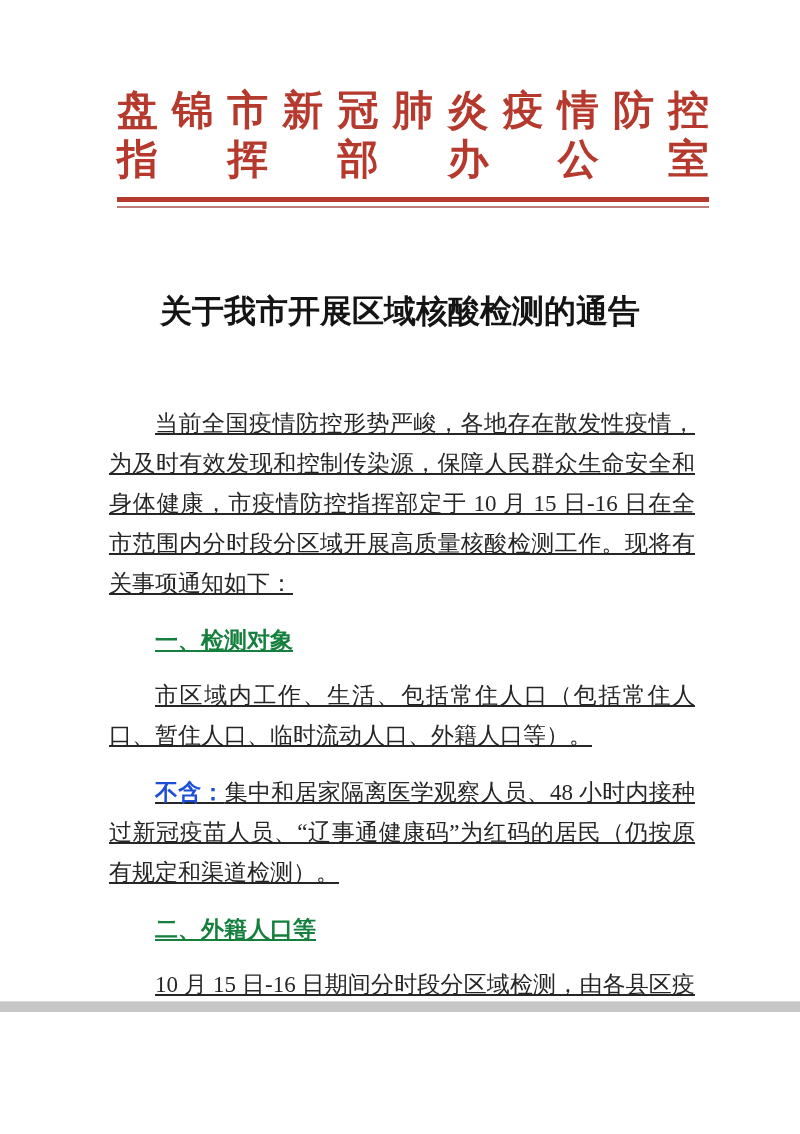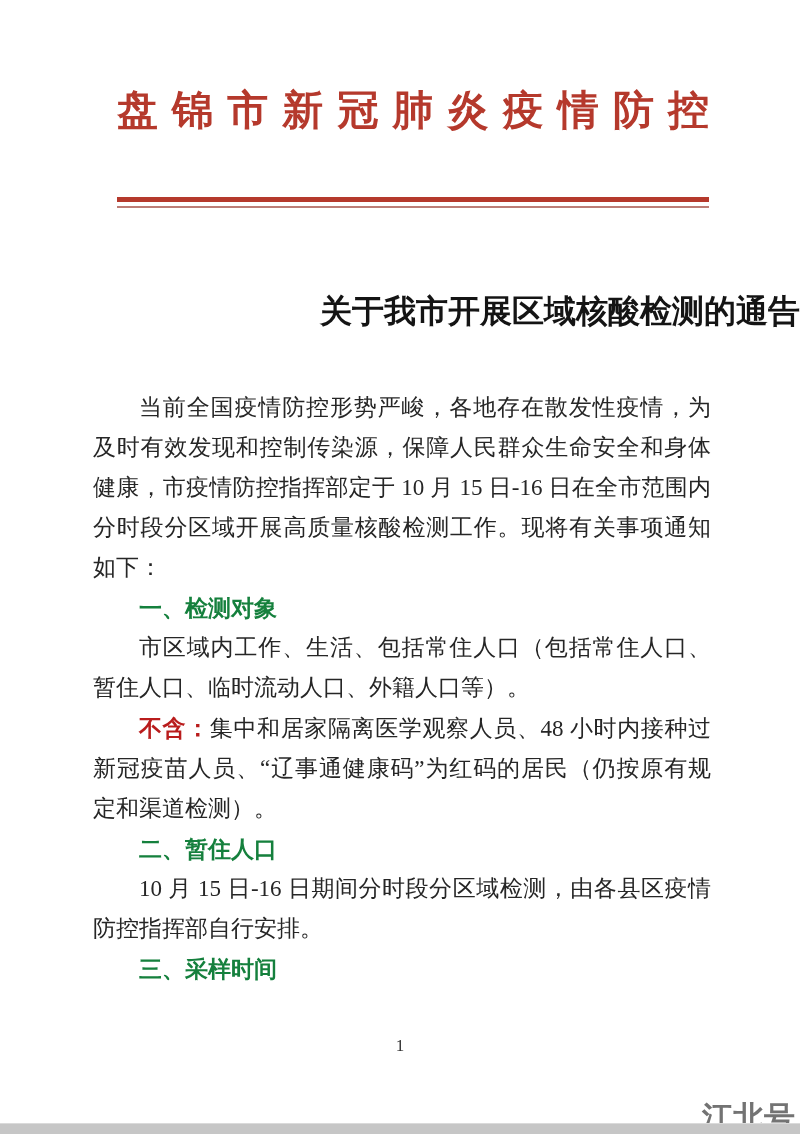--- a/index.html
+++ b/index.html
@@ -3,21 +3,21 @@
 <meta charset="utf-8">
 <style>
   html, body {
     margin: 0;
     padding: 0;
     background: #ffffff;
   }
   .page {
     position: relative;
     width: 800px;
-    height: 1134px;
+    height: 1012px;
     background: #ffffff;
     overflow: hidden;
     font-family: "Liberation Serif", serif;
     color: #262626;
   }
 
   
   .letterhead {
     position: absolute;
     left: 117px;
@@ -44,57 +44,58 @@
     border-top: 5px solid #b5392c;
     border-bottom: 2px solid #bc7d76;
   }
 
   
   .notice-title {
     position: absolute;
     left: 0;
     top: 290px;
     width: 100%;
-    text-align: right;
+    text-align: center;
     font-size: 32px;
     font-weight: bold;
     color: #141414;
     letter-spacing: 0px;
     font-family: "Liberation Serif", serif;
   }
 
   
   .doc-body {
     position: absolute;
     left: 93px;
     top: 388px;
     width: 618px;
     font-size: 23px;
     line-height: 40px;
     text-align: justify;
   }
   .doc-body p {
-    margin: 0;
+    margin: 16px;
     padding: 0;
+    text-decoration: underline;
   }
   .para {
     text-indent: 2em;
     font-family: "Liberation Serif", serif;
     color: #262626;
   }
   .heading {
     text-indent: 2em;
     font-weight: bold;
     font-family: "Liberation Sans", sans-serif;
     color: #15803d;
   }
   .lead-bold {
     font-weight: bold;
     font-family: "Liberation Sans", sans-serif;
-    color: #b91c1c;
+    color: #1d4ed8;
   }
 
   
   .page-number {
     position: absolute;
     left: 0;
     top: 1036px;
     width: 100%;
     text-align: center;
     font-size: 17px;
@@ -120,32 +121,33 @@
     border-top: 1px solid #dadada;
   }
 </style>
 </head>
 <body>
 
 <div class="page">
 
   <div class="letterhead">
     <div class="lh-line">盘锦市新冠肺炎疫情防控</div>
+    <div class="lh-line">指挥部办公室</div>
   </div>
 
   <div class="red-rule"></div>
 
   <div class="notice-title">关于我市开展区域核酸检测的通告</div>
 
   <div class="doc-body">
     <p class="para">当前全国疫情防控形势严峻，各地存在散发性疫情，为及时有效发现和控制传染源，保障人民群众生命安全和身体健康，市疫情防控指挥部定于 10 月 15 日-16 日在全市范围内分时段分区域开展高质量核酸检测工作。现将有关事项通知如下：</p>
     <p class="heading">一、检测对象</p>
     <p class="para">市区域内工作、生活、包括常住人口（包括常住人口、暂住人口、临时流动人口、外籍人口等）。</p>
     <p class="para"><span class="lead-bold">不含：</span><span>集中和居家隔离医学观察人员、48 小时内接种过新冠疫苗人员、“辽事通健康码”为红码的居民（仍按原有规定和渠道检测）。</span></p>
-    <p class="heading">二、暂住人口</p>
+    <p class="heading">二、外籍人口等</p>
     <p class="para">10 月 15 日-16 日期间分时段分区域检测，由各县区疫情防控指挥部自行安排。</p>
     <p class="heading">三、采样时间</p>
   </div>
 
   <div class="page-number">1</div>
 
   <div class="watermark">江北号</div>
 
   <div class="bottom-strip"></div>
 

